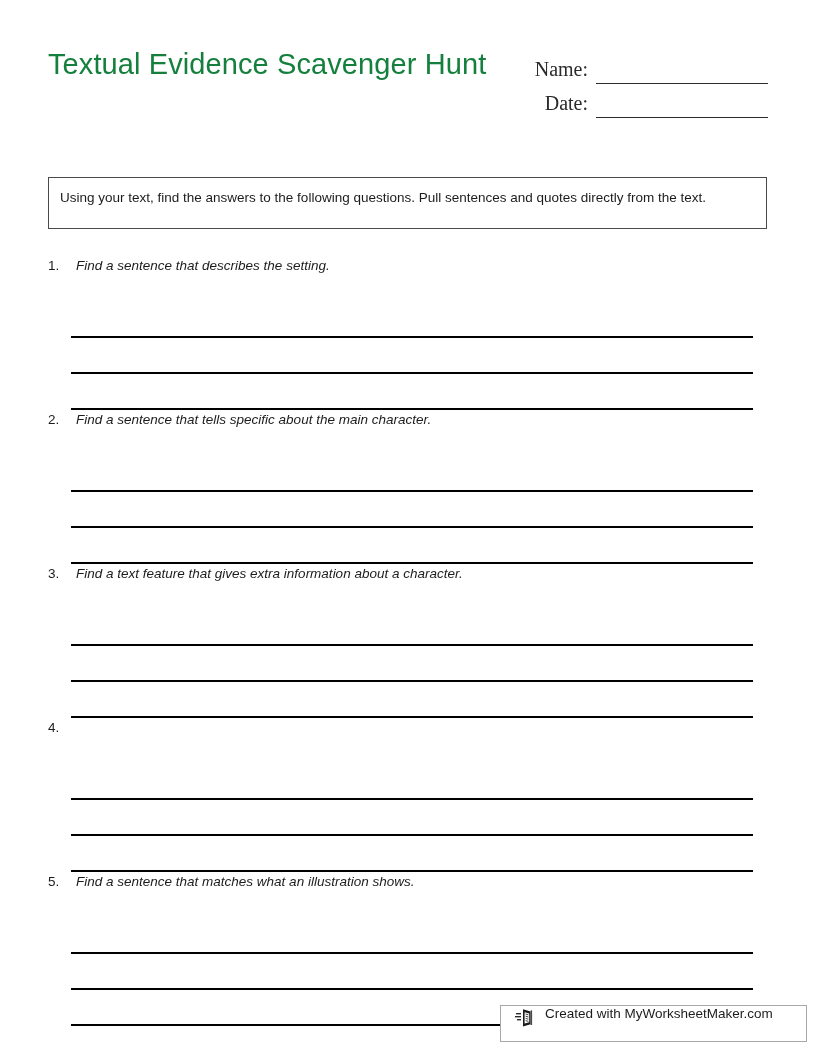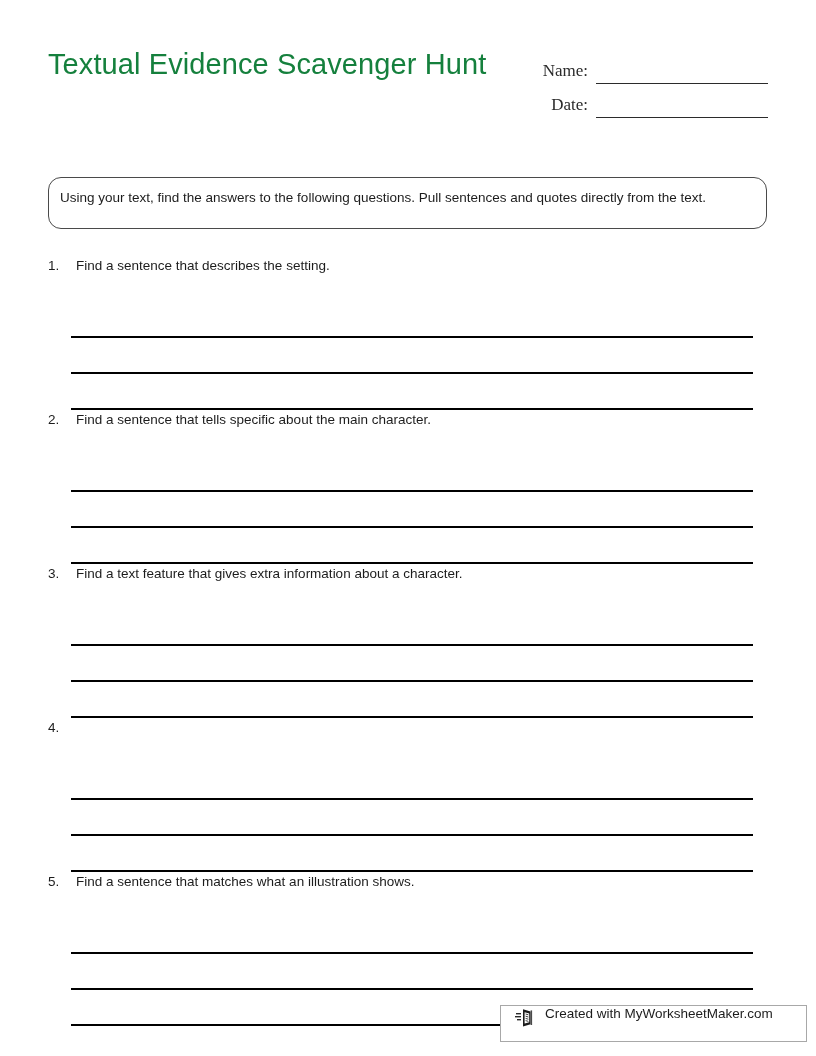--- a/index.html
+++ b/index.html
@@ -50,42 +50,42 @@
     width: 268px;
   }
   .nd-row {
     display: flex;
     align-items: flex-end;
     justify-content: flex-end;
     height: 34px;
   }
   .nd-label {
     font-family: "Liberation Serif", serif;
-    font-size: 17px;
+    font-size: 20px;
     color: #2b2b2b;
     padding-right: 8px;
     padding-bottom: 3px;
     white-space: nowrap;
   }
   .nd-line {
     width: 172px;
     border-bottom: 1px solid #2b2b2b;
     height: 20px;
   }
 
   
   .instructions {
     position: absolute;
     left: 48px;
     top: 177px;
     width: 719px;
     min-height: 52px;
     box-sizing: border-box;
     border: 1px solid #4a4a4a;
-    border-radius: 13px;
+    border-radius: 0;
     padding: 10px 12px 10px 11px;
     font-size: 13.5px;
     line-height: 19px;
     color: #1c1c1c;
   }
 
   
   .questions {
     position: absolute;
     left: 48px;
@@ -104,20 +104,21 @@
   .q-num {
     width: 28px;
     flex: 0 0 28px;
     font-size: 13.5px;
     color: #1c1c1c;
   }
   .q-text {
     font-size: 13.5px;
     color: #1c1c1c;
     white-space: nowrap;
+    font-style: italic;
   }
   .answer-lines {
     position: absolute;
     left: 23px;
     top: 44px;
     width: 682px;
   }
   .ans-line {
     height: 36px;
     border-bottom: 2px solid #000000;

